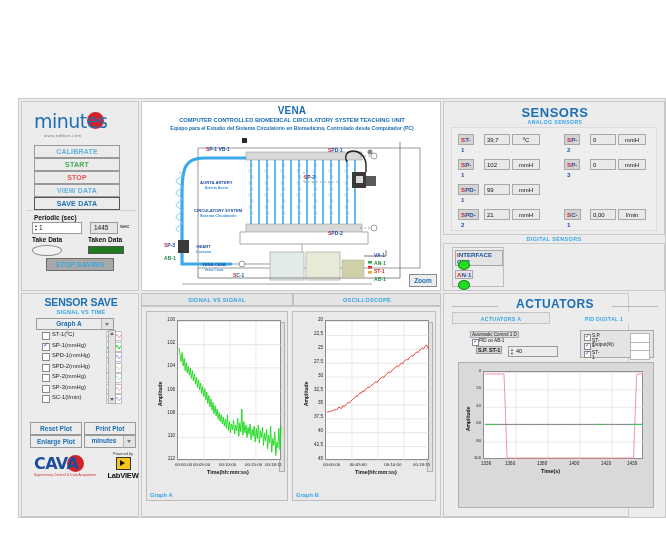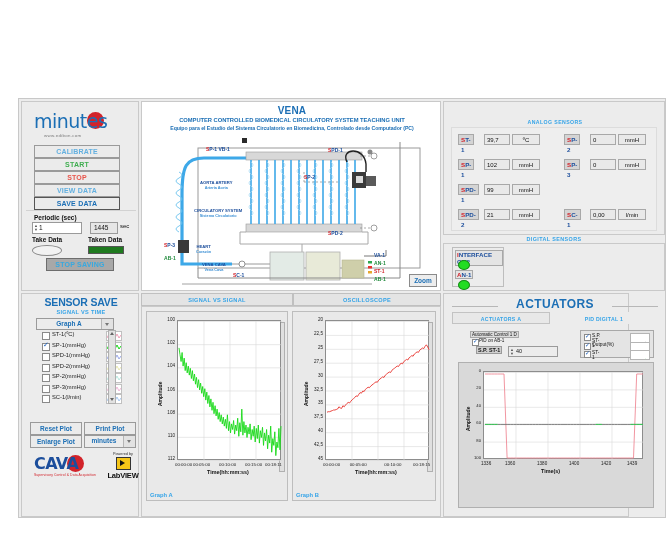--- a/index.html
+++ b/index.html
@@ -447,20 +447,21 @@
         <div class="gx" style="left: 30px; top: 150px;">00:00:00</div>
         <div class="gx" style="left: 56.6667px; top: 150px;">00:05:00</div>
         <div class="gx" style="left: 91.3333px; top: 150px;">00:10:00</div>
         <div class="gx" style="left: 120px; top: 150px;">00:18:15</div>
         <div class="gytitle" style="left: 10px; top: 94px;">Amplitude</div>
         <div class="gxtitle" style="left: 62px; top: 157px;">Time(hh:mm:ss)</div>
       </div>
   </div>
 
   <div id="sensors" class="panel">
+    <div id="s-title">SENSORS</div>
     <div id="s-sub">ANALOG SENSORS</div>
     <div id="s-grid">
         <div class="sens" style="left: 6px; top: 6px;">
           <div class="nm"><span class="p1">S</span><span class="p2">T-1</span></div>
           <div class="vl" style="left:26px;width:26px">39,7</div>
           <div class="un" style="left:54px;width:28px">ºC</div>
         </div>
         <div class="sens" style="left: 112px; top: 6px;">
           <div class="nm"><span class="p1">S</span><span class="p2">P-2</span></div>
           <div class="vl" style="left:26px;width:26px">0</div>

